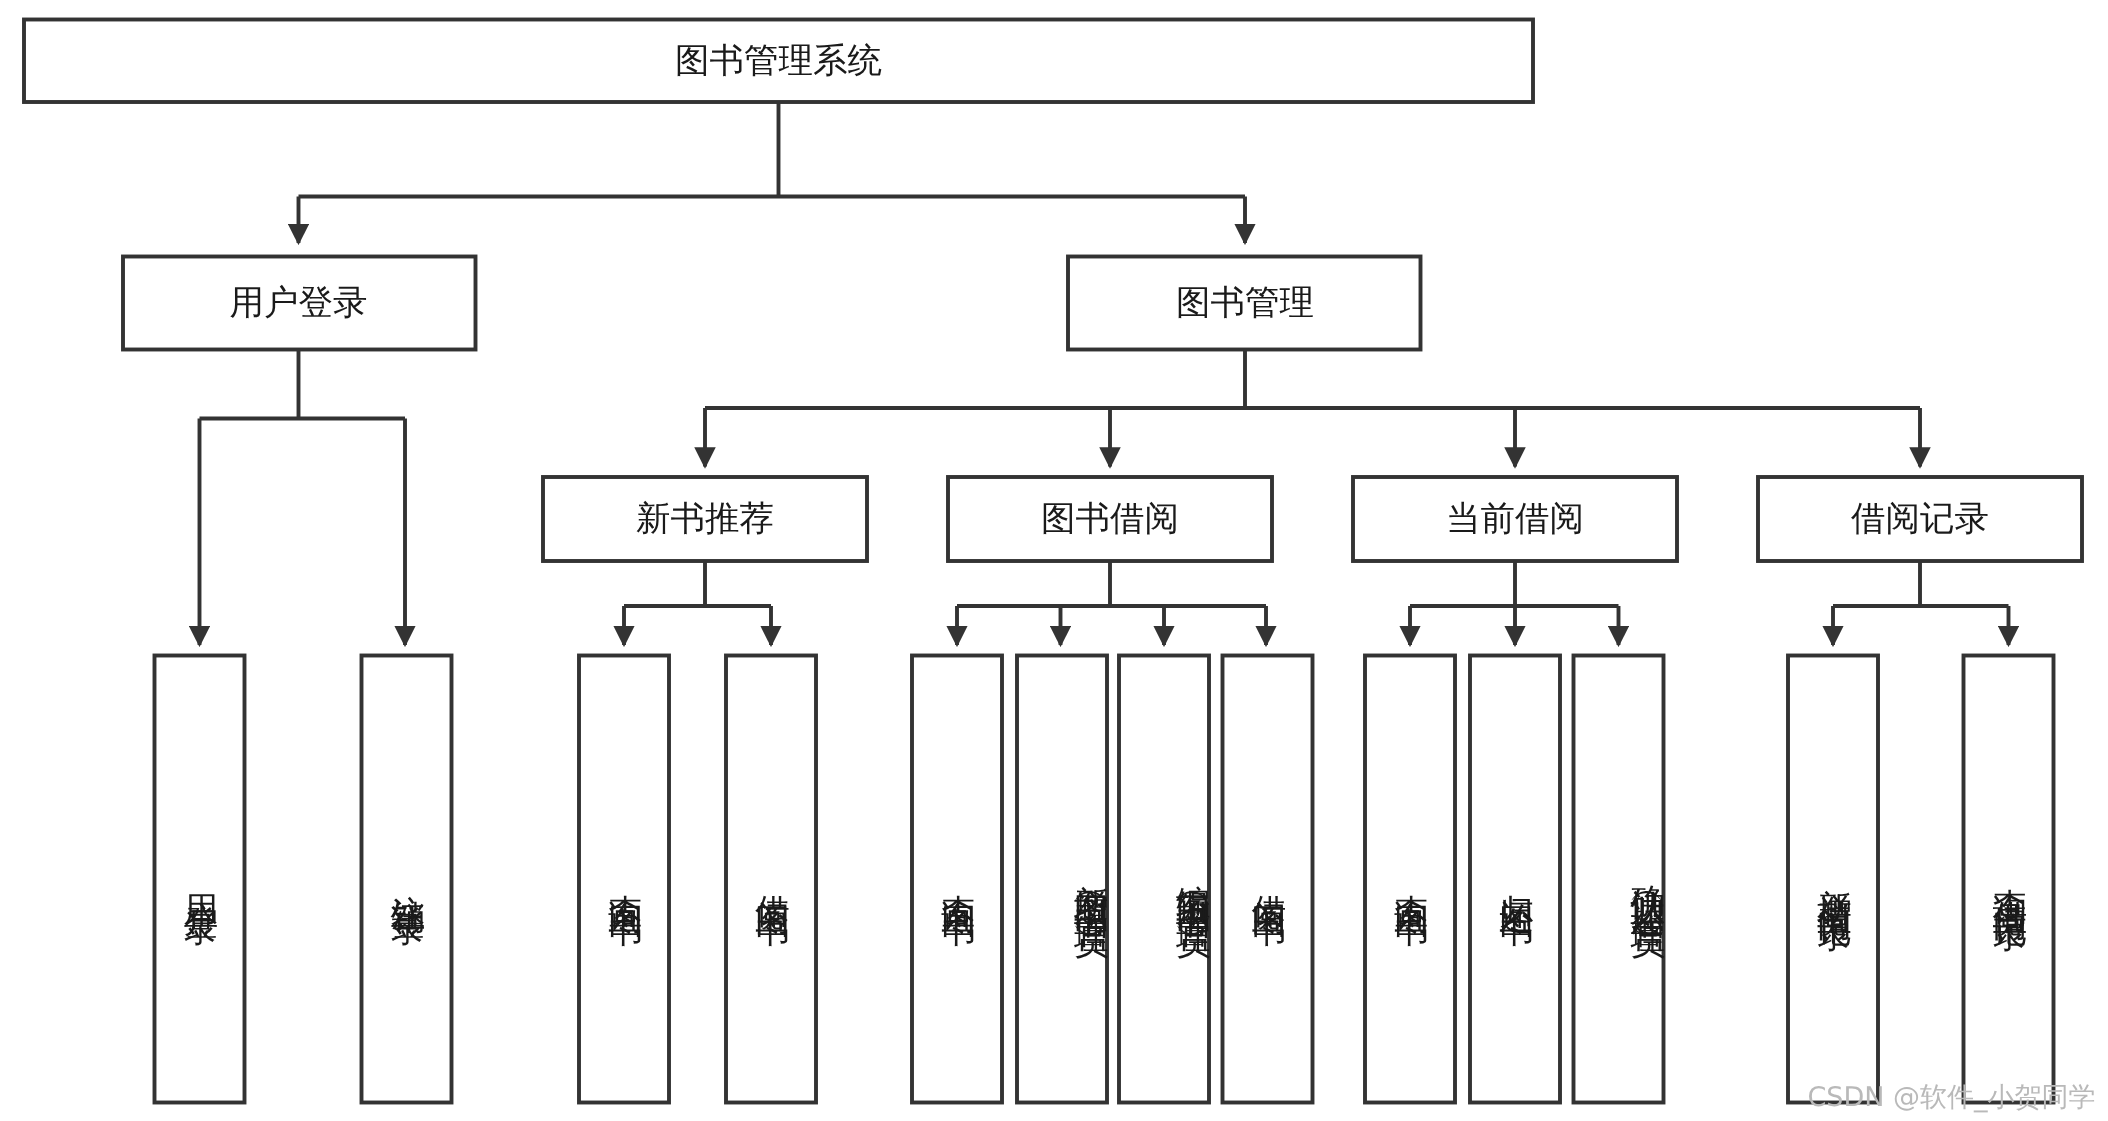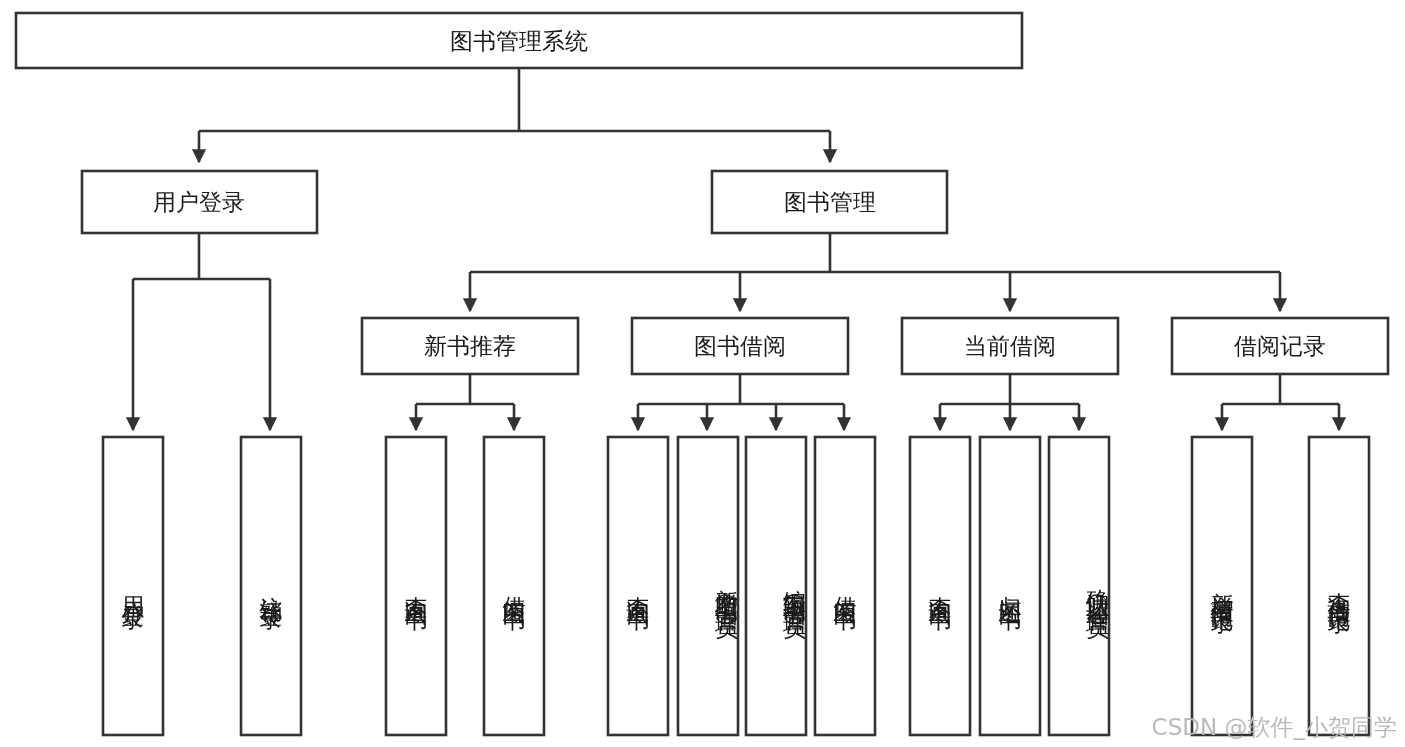--- a/index.html
+++ b/index.html
@@ -58,21 +58,21 @@
     letter-spacing: 4px;
     color: #1a1a1a;
     font-family: "DejaVu Sans", "Liberation Sans", sans-serif;
     white-space: nowrap;
     pointer-events: none;
   }
   .watermark {
     position: absolute;
     right: 8px;
     bottom: 4px;
-    font-size: 23px;
+    font-size: 18px;
     color: #b9b9b9;
     font-family: "DejaVu Sans", "Liberation Sans", sans-serif;
     white-space: nowrap;
   }
 </style>
 </head>
 <body>
 
 <div id="diagram-root">
 

